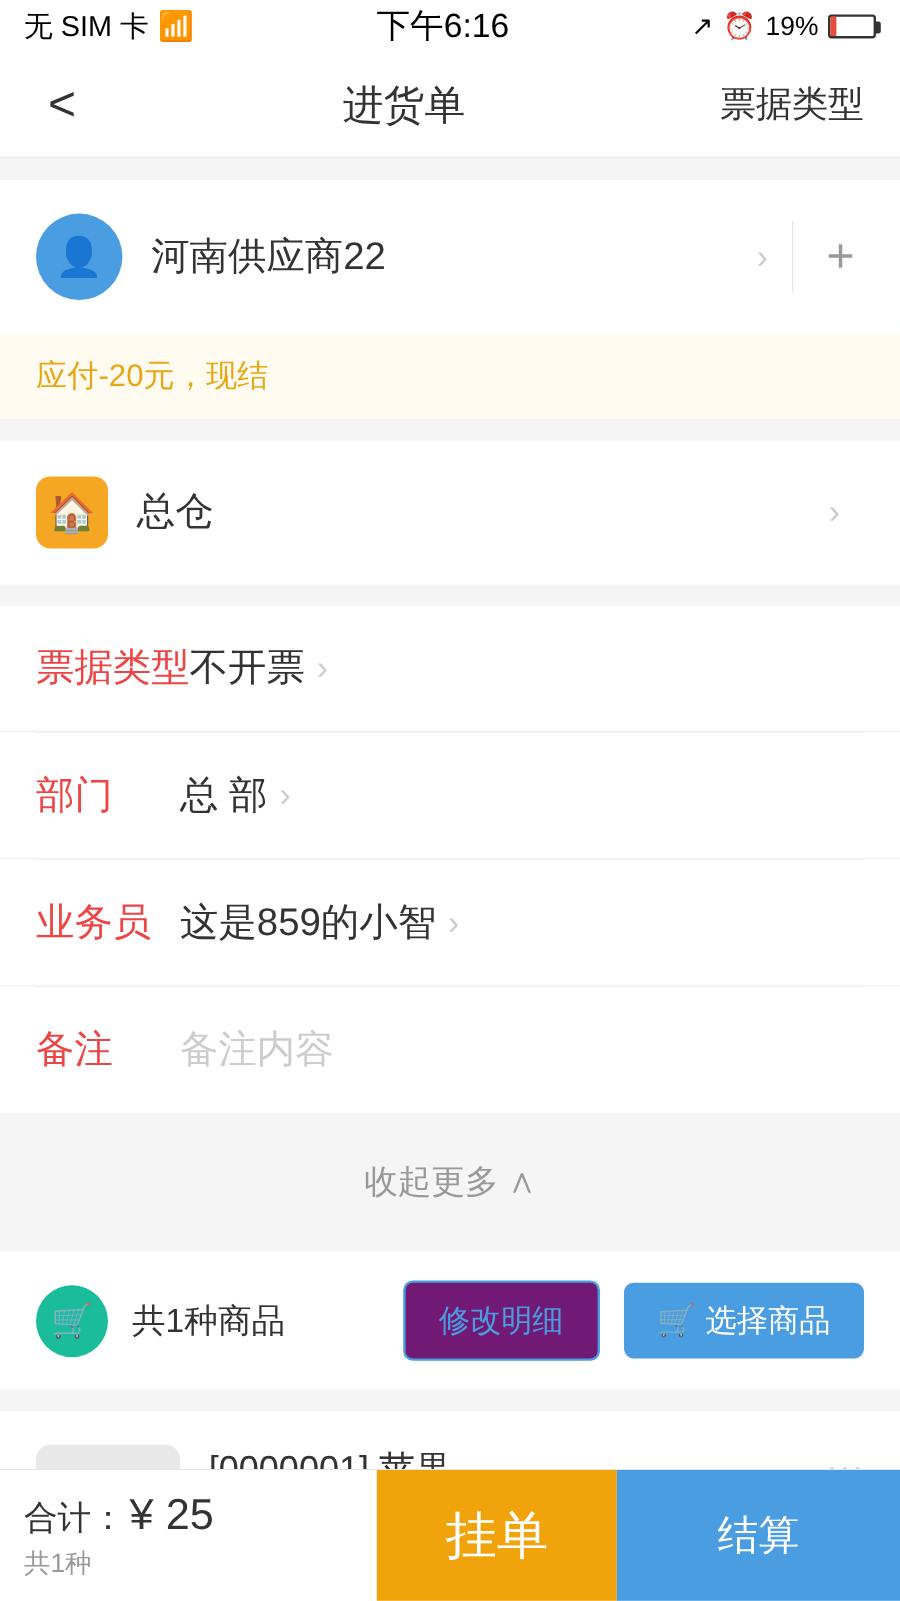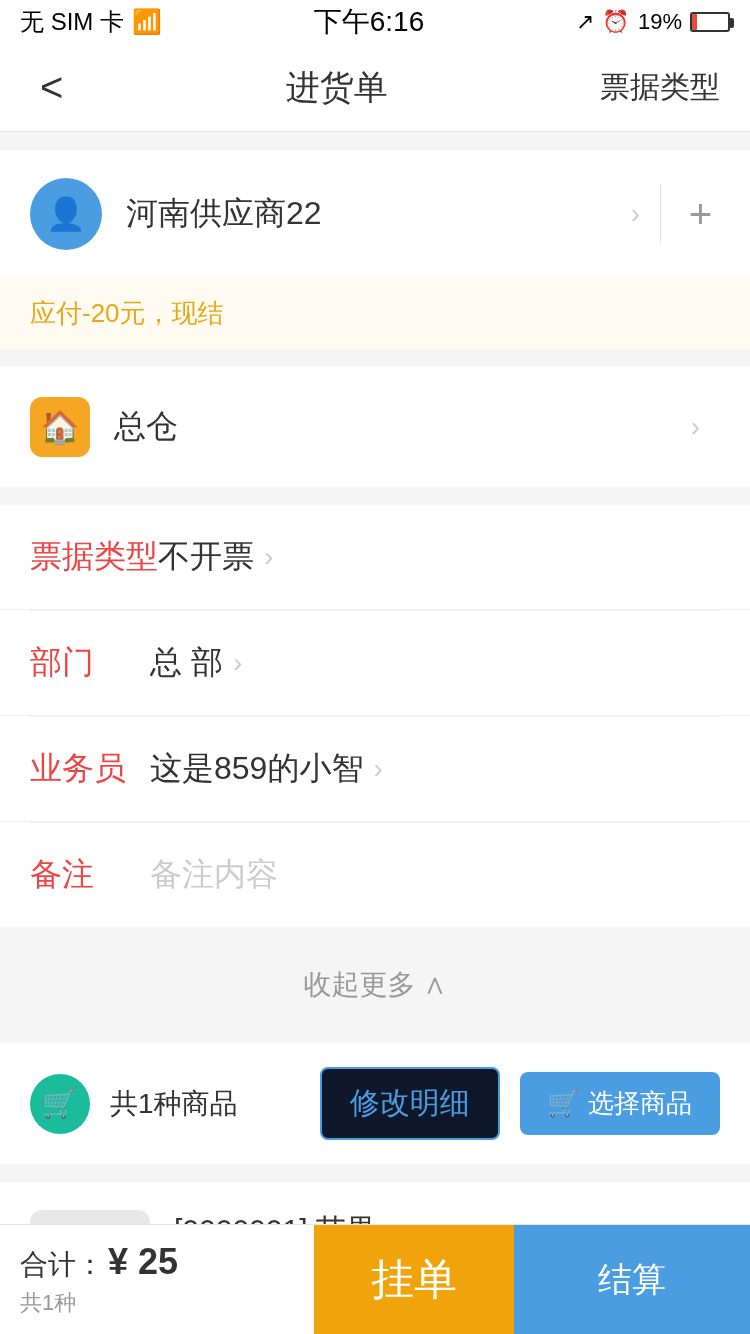--- a/index.html
+++ b/index.html
@@ -197,24 +197,24 @@
       flex-shrink: 0;
     }
     .product-count {
       flex: 1;
       font-size: 28px;
       color: #333;
     }
     .btn-outline {
       border: 2px solid #4a9de0;
       color: #4a9de0;
-      background: #0f172a;
+      background: #701a75;
       border-radius: 8px;
       padding: 14px 28px;
-      font-size: 30px;
+      font-size: 26px;
       cursor: pointer;
       font-family: Liberation Serif, serif;
     }
     .btn-primary {
       background: #4a9de0;
       color: #fff;
       border: none;
       border-radius: 8px;
       padding: 14px 28px;
       font-size: 26px;
@@ -283,21 +283,21 @@
       justify-content: center;
       padding: 0 20px;
     }
     .total-label {
       font-size: 28px;
       color: #333;
     }
     .total-amount {
       font-size: 36px;
       color: #333;
-      font-weight: 700;
+      font-weight: 400;
     }
     .total-count {
       font-size: 22px;
       color: #999;
       margin-top: 4px;
     }
     .btn-hold {
       width: 200px;
       background: #f0a30a;
       color: #fff;

